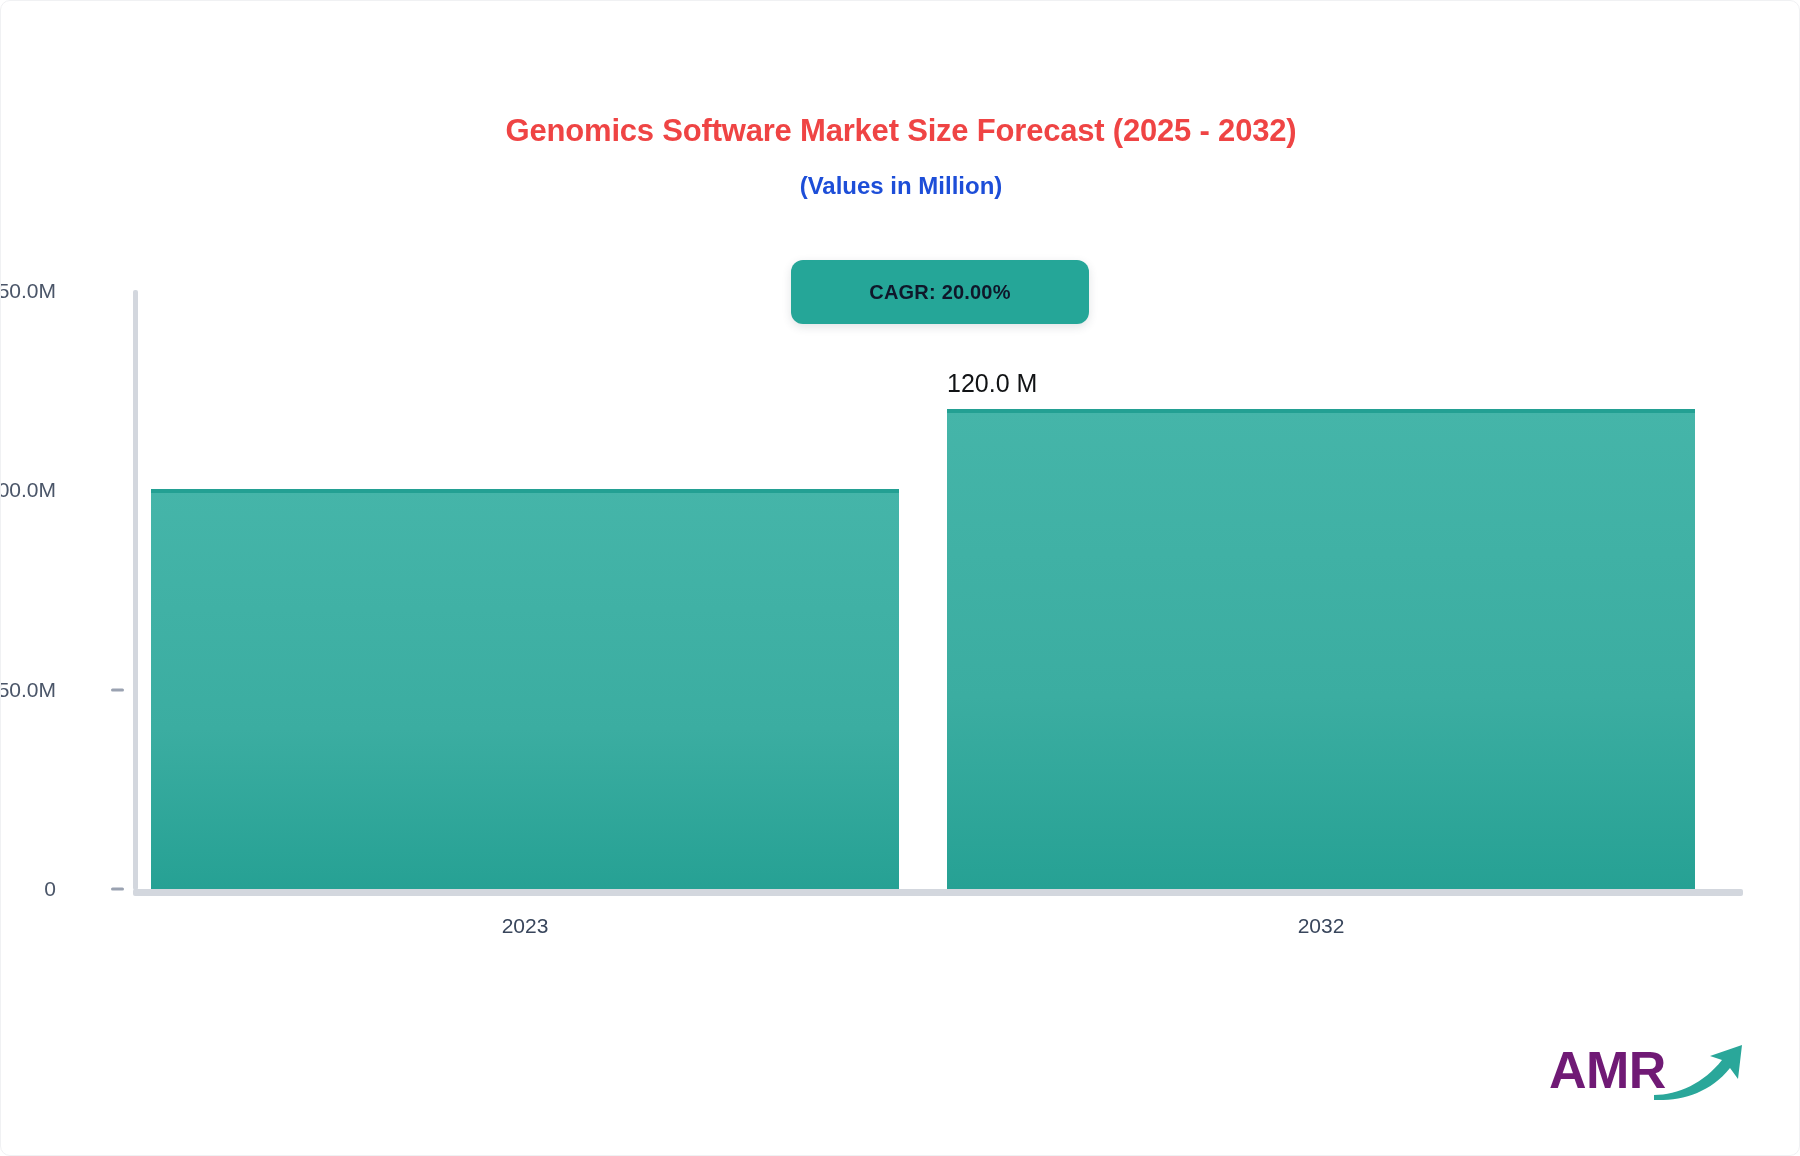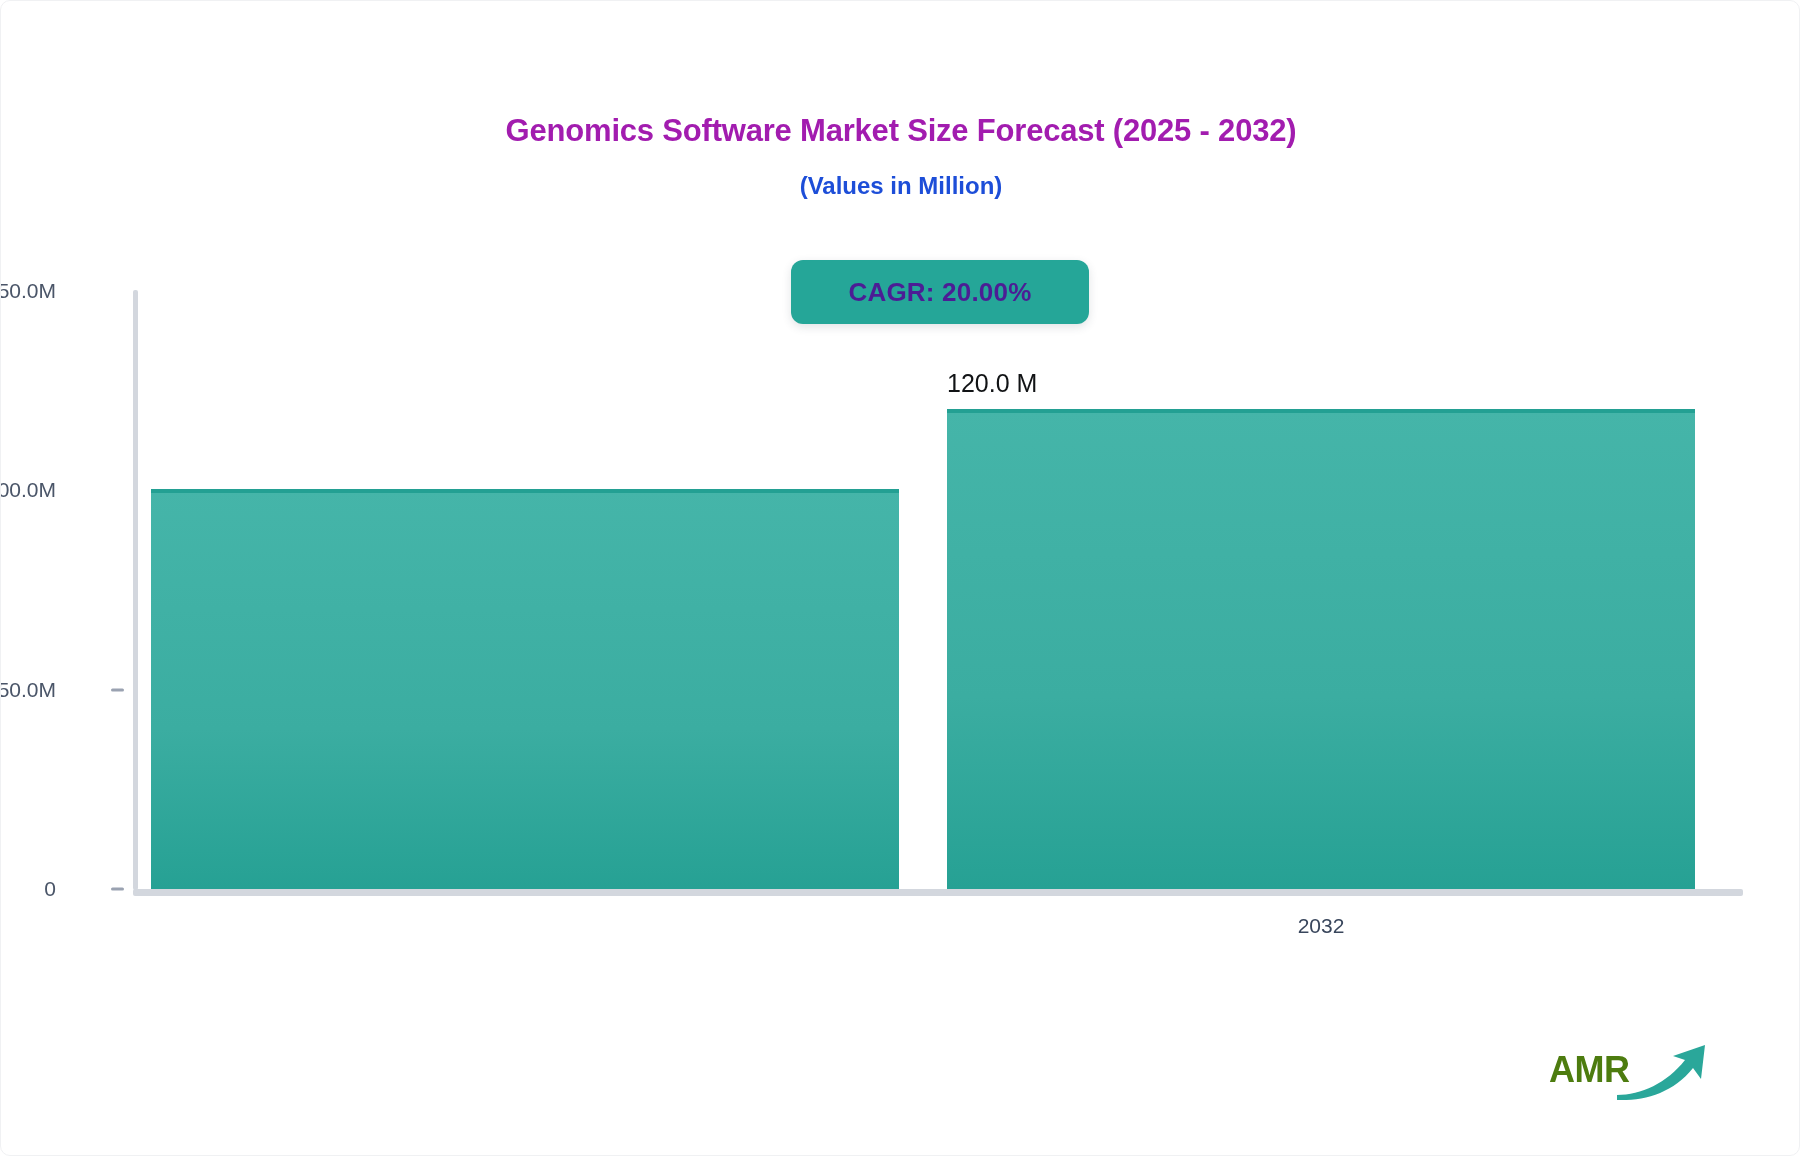--- a/index.html
+++ b/index.html
@@ -23,21 +23,21 @@
 
   
   .chart-title {
     position: absolute;
     top: 112px;
     left: 0;
     width: 1800px;
     text-align: center;
     font-size: 31px;
     font-weight: bold;
-    color: #a21caf;
+    color: #ef4444;
     letter-spacing: -0.2px;
     white-space: nowrap;
   }
   .chart-subtitle {
     position: absolute;
     top: 171px;
     left: 0;
     width: 1800px;
     text-align: center;
     font-size: 24px;
@@ -54,22 +54,22 @@
     width: 298px;
     height: 64px;
     background: #25a698;
     border-radius: 12px;
     box-shadow: 0 3px 10px rgba(40,60,70,0.14);
     display: flex;
     align-items: center;
     justify-content: center;
   }
   .cagr-badge span {
-    color: #4c1d95;
-    font-size: 26px;
+    color: #0f172a;
+    font-size: 20px;
     font-weight: bold;
     letter-spacing: 0.2px;
     white-space: nowrap;
   }
 
   
   .plot {
     position: absolute;
     left: 0;
     top: 0;
@@ -143,23 +143,23 @@
 
   
   .logo {
     position: absolute;
     left: 1548px;
     top: 1032px;
     display: flex;
     align-items: center;
   }
   .logo-text {
-    font-size: 36px;
-    font-weight: bold;
-    color: #4d7c0f;
+    font-size: 52px;
+    font-weight: bold;
+    color: #701a75;
     letter-spacing: -0.5px;
     line-height: 1;
   }
   .logo-arrow {
     margin-left: -14px;
     margin-top: 10px;
   }
 </style>
 </head>
 <body>
@@ -182,20 +182,21 @@
     <div class="ytick-label" style="top:489px;">100.0M</div>
     <div class="ytick-label" style="top:689px;">50.0M</div>
     <div class="ytick-label" style="top:888px;">0</div>
 
     <div class="ytick-mark" style="top:689px;"></div>
     <div class="ytick-mark" style="top:888px;"></div>
 
     <div class="bar" style="left:150px; top:488px; width:748px; height:400px;">
       <div class="bar-cap"></div>
     </div>
+    <div class="x-label" style="left:150px; width:748px;">2023</div>
 
     <div class="bar" style="left:946px; top:408px; width:748px; height:480px;">
       <div class="bar-cap"></div>
     </div>
     <div class="bar-value" style="left:946px; top:368px; width:748px;">120.0 M</div>
     <div class="x-label" style="left:946px; width:748px;">2032</div>
 
   </div>
 
   <div class="logo">

